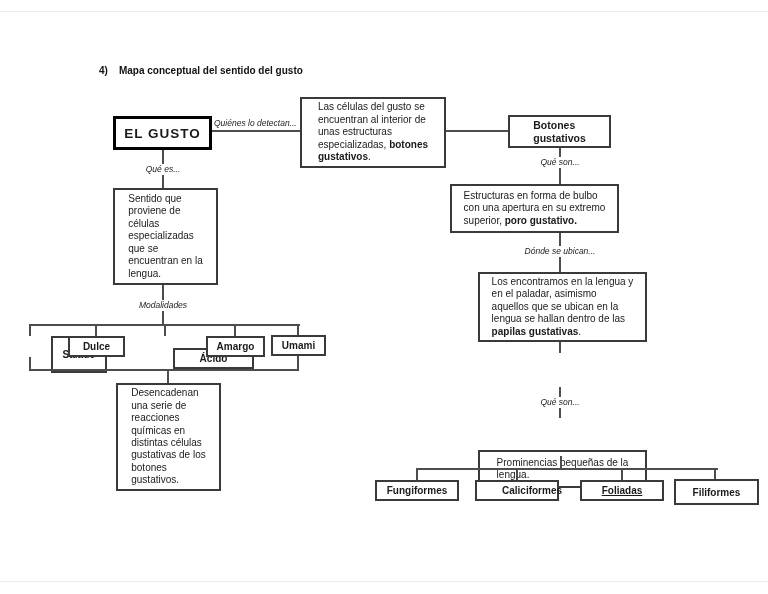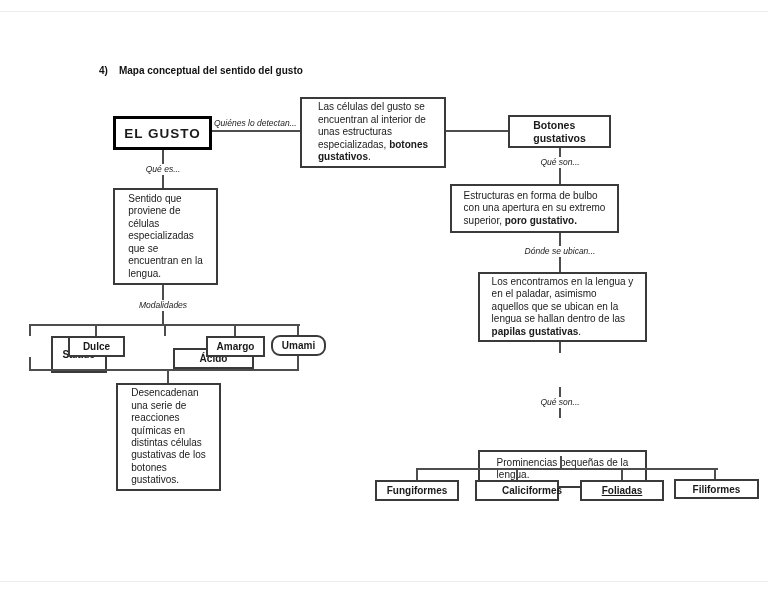--- a/index.html
+++ b/index.html
@@ -91,21 +91,21 @@
 
   <div class="box smallbox" style="left:375px;top:480px;width:84px;height:21px;">
       <span class="t">Fungiformes</span>
     </div>
   <div class="box smallbox" style="left:475px;top:480px;width:84px;height:21px;padding-left:30px;">
       <span class="t">Caliciformes</span>
     </div>
   <div class="box smallbox" style="left:580px;top:480px;width:84px;height:21px;text-decoration:underline;">
       <span class="t">Foliadas</span>
     </div>
-  <div class="box smallbox" style="left:674px;top:479px;width:85px;height:20px;">
+  <div class="box smallbox" style="left:674px;top:479px;width:85px;height:26px;">
       <span class="t">Filiformes</span>
     </div>
 
   <div class="line" style="left:162px;top:150px;width:2px;height:38px;"></div>
   <div class="ilabel" style="left:133px;top:164px;width:60px;">Qué es...</div>
 
   <div class="box txt" style="left:113px;top:188px;width:105px;height:97px;">
       <span class="t">Sentido que
 proviene de
 células
@@ -130,21 +130,21 @@
     </div>
   <div class="box smallbox" style="left:68px;top:336px;width:57px;height:21px;">
       <span class="t">Dulce</span>
     </div>
   <div class="box smallbox" style="left:137px;top:348px;width:81px;height:21px;margin-left:36px;">
       <span class="t">Ácido</span>
     </div>
   <div class="box smallbox" style="left:206px;top:336px;width:59px;height:21px;">
       <span class="t">Amargo</span>
     </div>
-  <div class="box smallbox" style="left:271px;top:335px;width:55px;height:21px;border-radius:9px;">
+  <div class="box smallbox" style="left:271px;top:335px;width:55px;height:21px;">
       <span class="t">Umami</span>
     </div>
 
   <div class="line" style="left:29px;top:357px;width:2px;height:14px;"></div>
   <div class="line" style="left:297px;top:356px;width:2px;height:15px;"></div>
   <div class="line" style="left:29px;top:369px;width:270px;height:2px;"></div>
   <div class="line" style="left:167px;top:371px;width:2px;height:13px;"></div>
 
   <div class="box txt" style="left:116px;top:383px;width:105px;height:108px;">
       <span class="t">Desencadenan

